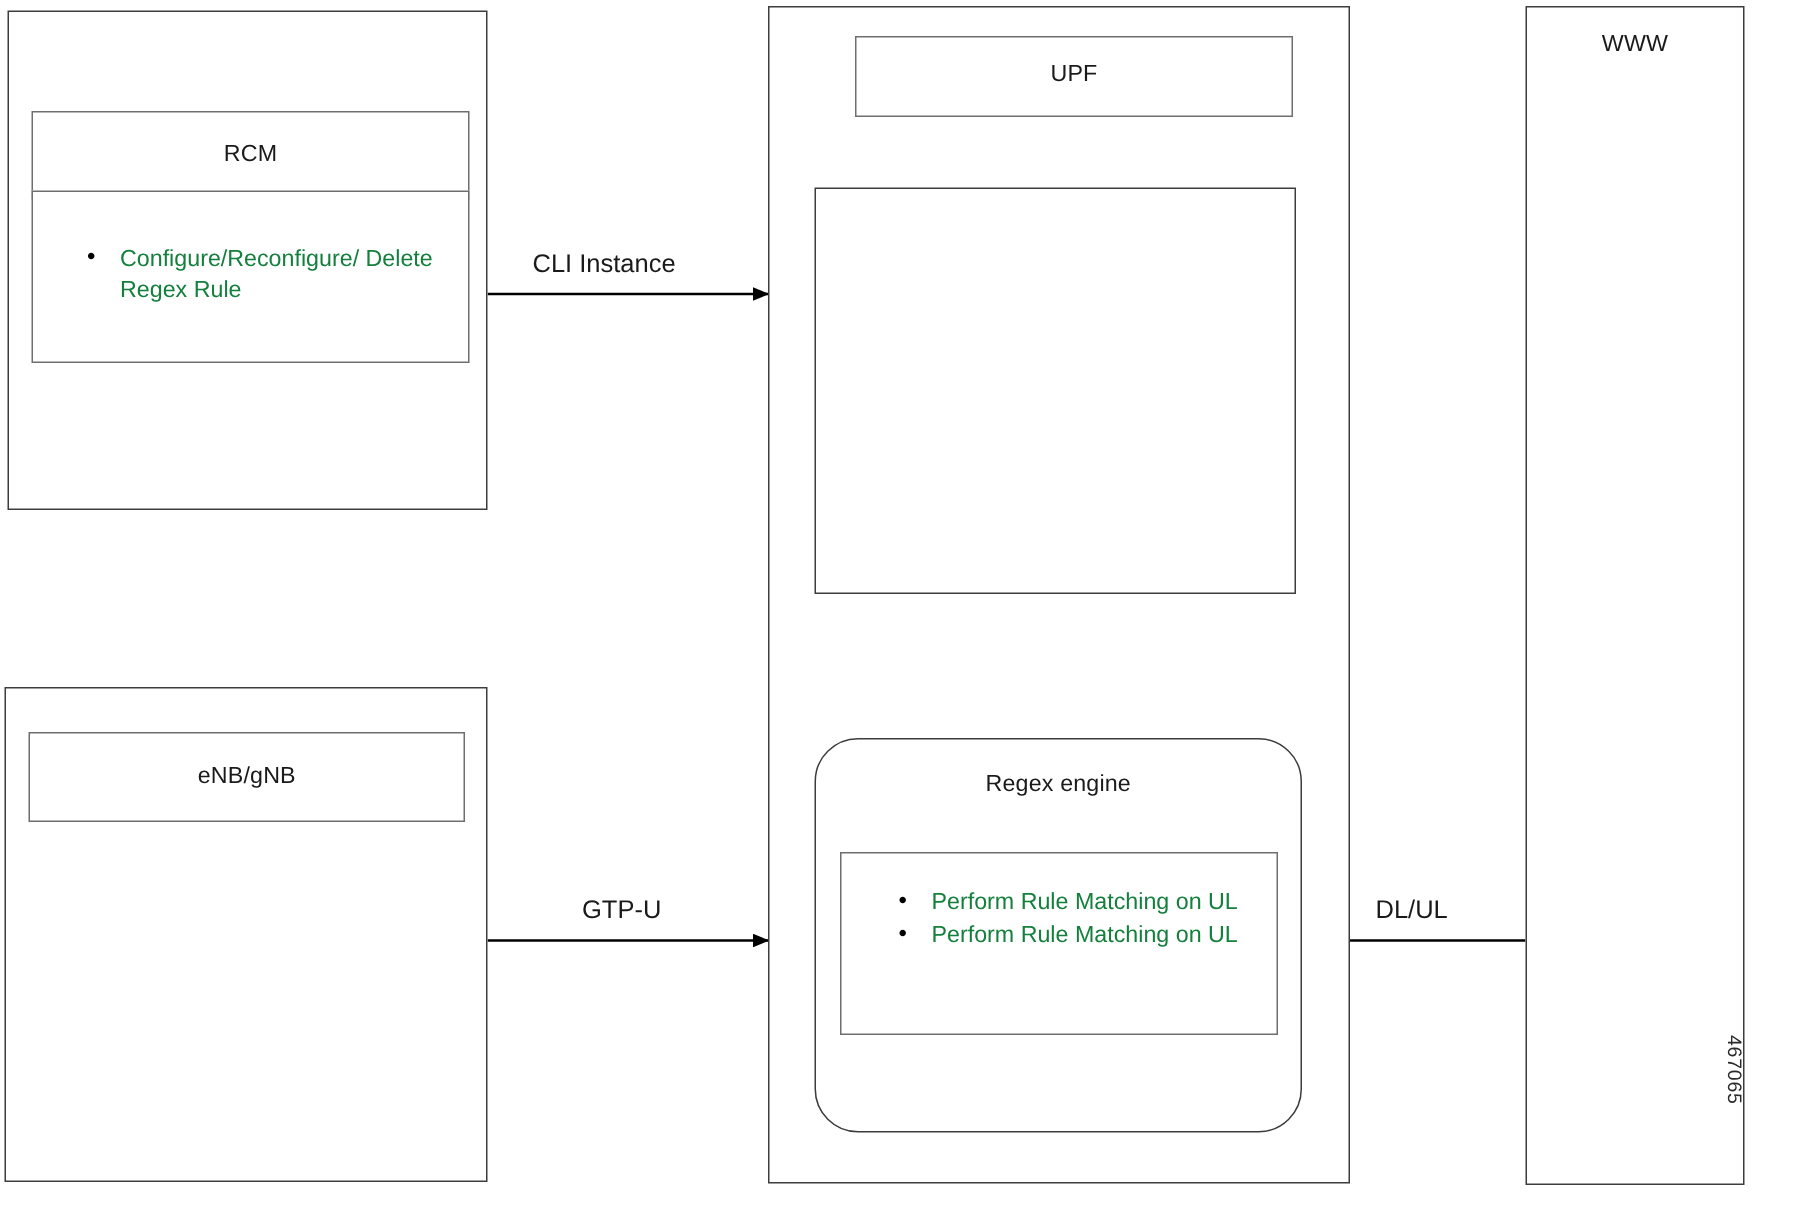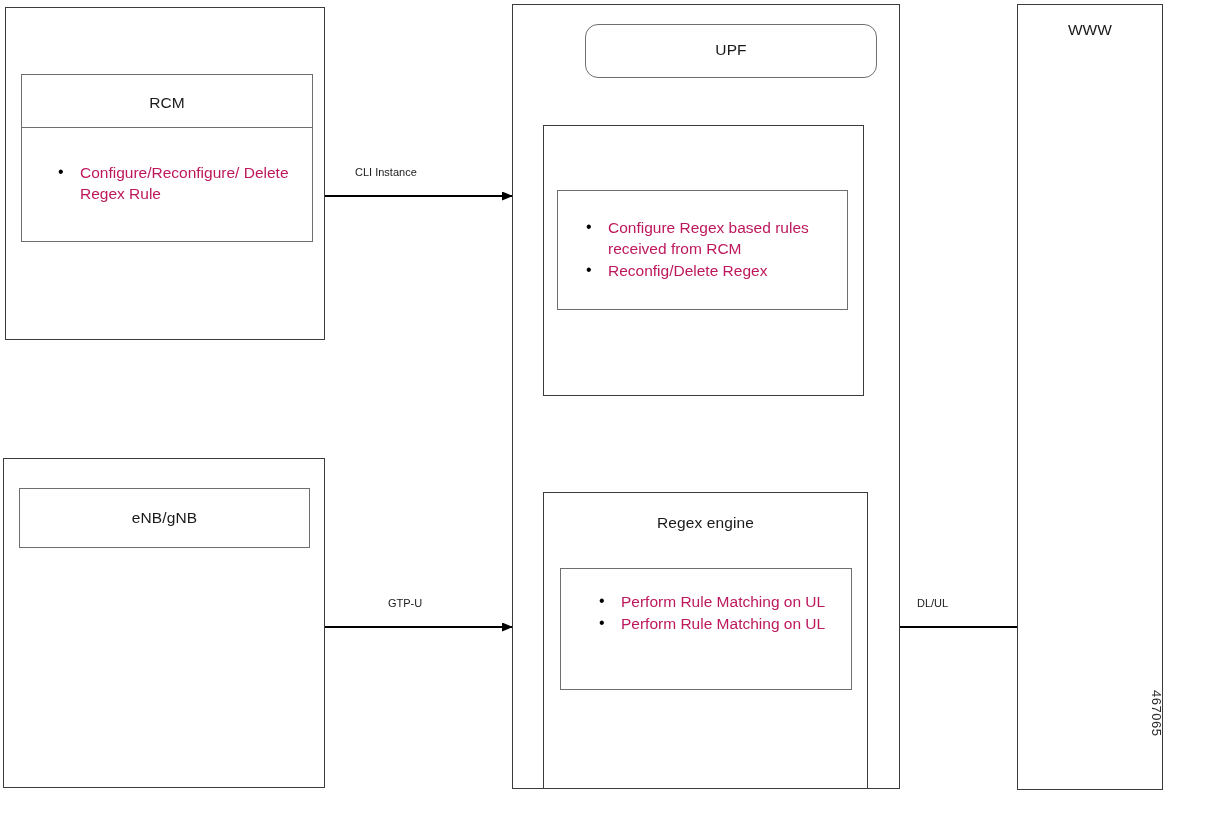--- a/index.html
+++ b/index.html
@@ -44,21 +44,21 @@
   #rcm-container   { left: 5px;   top: 7px;   width: 320px; height: 333px; }
   #rcm-title-box   { left: 20px;  top: 25px;  width: 292px; height: 59px; margin-top: 48px; }
   #rcm-bullet-box  { left: 20px;  top: 126px; width: 292px; height: 115px; }
 
   #upf-container   { left: 512px; top: 4px;   width: 388px; height: 785px; }
   #upf-title-box   { left: 570px; top: 24px;  width: 292px; height: 54px; }
 
   #sessmgr-box     { left: 543px; top: 125px; width: 321px; height: 271px; }
   #sessmgr-bullets { left: 557px; top: 190px; width: 291px; height: 120px; }
 
-  #regex-box       { left: 543px; top: 492px; width: 325px; height: 297px; }
+  #regex-box       { left: 543px; top: 492px; width: 325px; height: 263px; border-radius: 29px; }
   #regex-bullets   { left: 560px; top: 568px; width: 292px; height: 122px; }
 
   #enb-container   { left: 3px;   top: 458px; width: 322px; height: 330px; }
   #enb-title-box   { left: 19px;  top: 488px; width: 291px; height: 60px; }
 
   #www-box         { left: 1017px; top: 4px;  width: 146px; height: 786px; padding-left: 45px; }
 
   
   #rcm-title-box .title     { top: 19px; }
   #upf-title-box .title     { top: 16px; }
@@ -72,40 +72,40 @@
     position: absolute;
     margin: 0;
     padding: 0;
     list-style: none;
   }
   ul.bullets li {
     position: relative;
     padding-left: 36px;
     font-size: 15.5px;
     line-height: 21px;
-    color: #be185d;
+    color: #15803d;
     margin-bottom: 1px;
   }
   ul.bullets li::before {
     content: "\2022";
     position: absolute;
     left: 14px;
     top: -1px;
     font-size: 16px;
     line-height: 21px;
     color: #000000;
   }
   #rcm-bullet-list     { left: 22px; top: 34px; width: 250px; }
   #sessmgr-bullet-list { left: 14px; top: 26px; width: 265px; }
   #regex-bullet-list   { left: 24px; top: 22px; width: 255px; }
 
   
   .arrow-label {
     position: absolute;
-    font-size: 11px;
+    font-size: 17px;
     color: #1a1a1a;
     white-space: nowrap;
   }
   #cli-arrow-label  { left: 355px;  top: 166px; }
   #gtpu-arrow-label { left: 388px;  top: 597px; }
   #dlul-arrow-label { left: 917px;  top: 597px; }
 
   
   #watermark {
     position: absolute;
@@ -145,31 +145,25 @@
     <div class="title">RCM</div>
   </div>
   <div class="box" id="rcm-bullet-box" style="left:15px; top:119px;">
     <ul class="bullets" id="rcm-bullet-list">
       <li>Configure/Reconfigure/ Delete Regex Rule</li>
     </ul>
   </div>
 </div>
 
 <div class="box dark" id="upf-container">
-  <div class="box" id="upf-title-box" style="left:72px; top:19px;border-radius:13px;">
+  <div class="box" id="upf-title-box" style="left:57px; top:19px;">
     <div class="title">UPF</div>
   </div>
 
   <div class="box dark" id="sessmgr-box" style="left:30px; top:120px;">
-    <div class="box" id="sessmgr-bullets" style="left:13px; top:64px;">
-      <ul class="bullets" id="sessmgr-bullet-list">
-        <li>Configure Regex based rules received from RCM</li>
-        <li>Reconfig/Delete Regex</li>
-      </ul>
-    </div>
   </div>
 
   <div class="box dark" id="regex-box" style="left:30px; top:487px;">
     <div class="title">Regex engine</div>
     <div class="box" id="regex-bullets" style="left:16px; top:75px;">
       <ul class="bullets" id="regex-bullet-list">
         <li>Perform Rule Matching on UL</li>
         <li>Perform Rule Matching on UL</li>
       </ul>
     </div>

